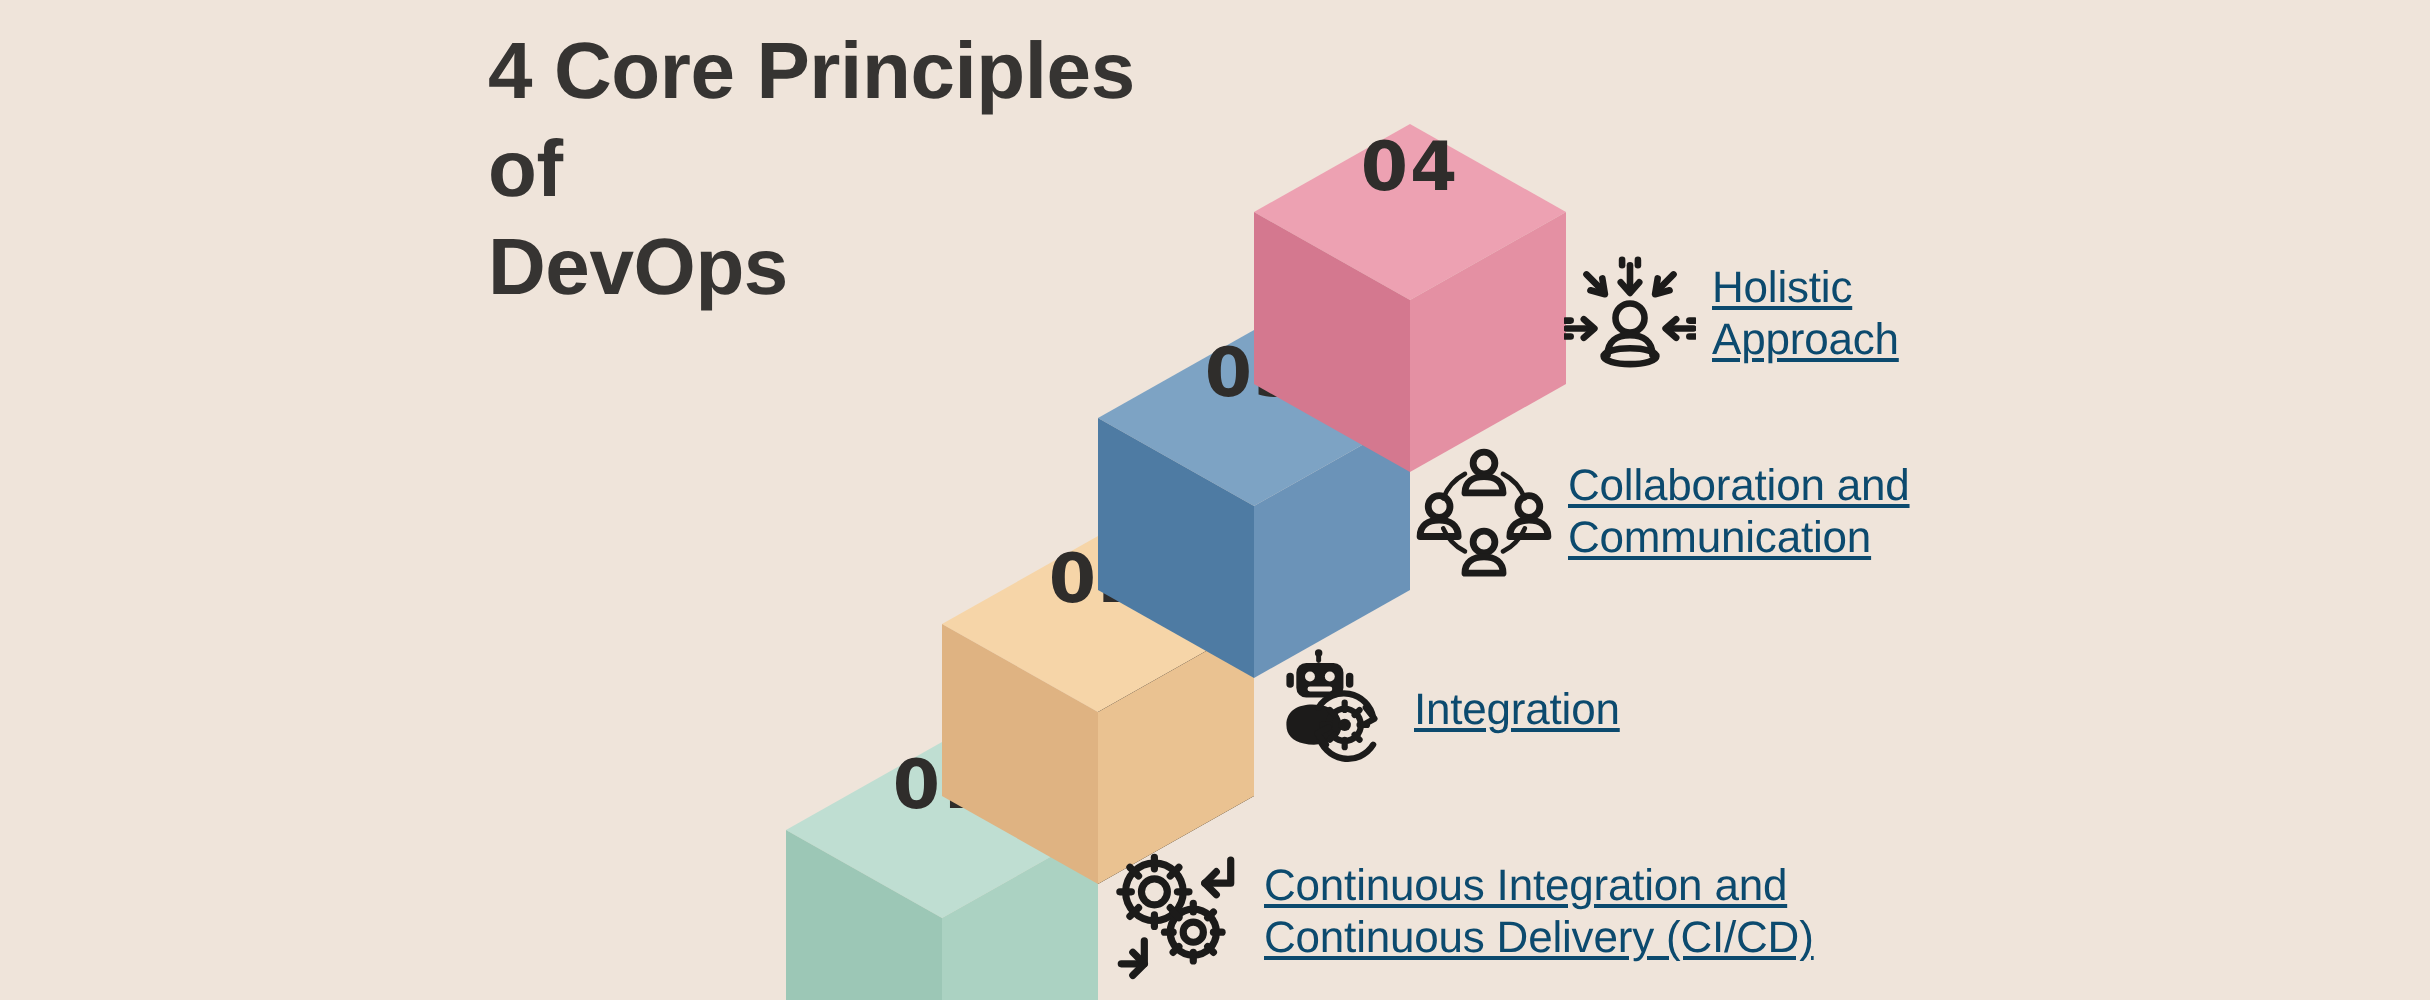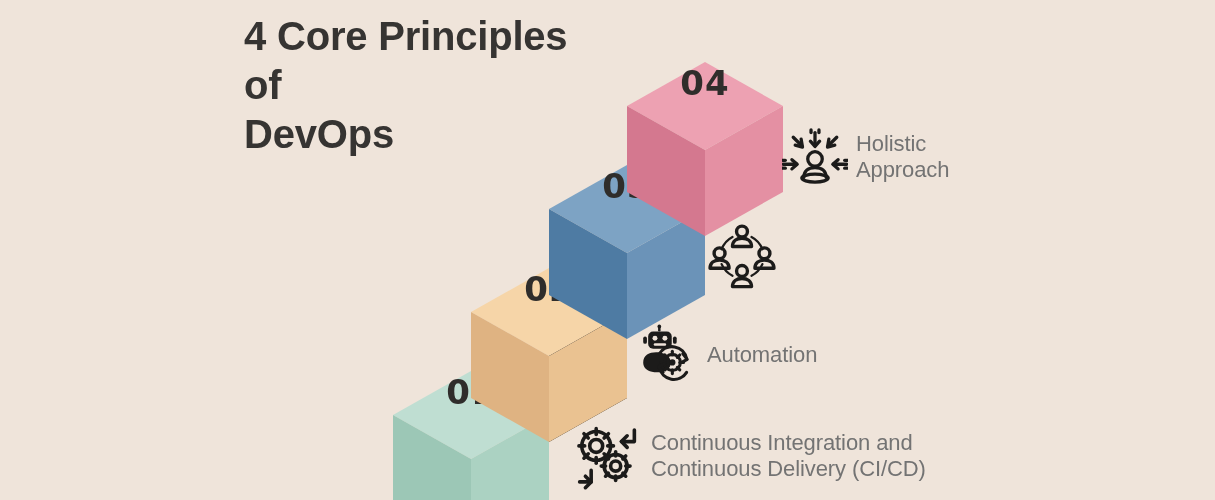--- a/index.html
+++ b/index.html
@@ -66,26 +66,27 @@
     gap: 8px;
   }
   .label-icon {
     flex: 0 0 auto;
     display: block;
     line-height: 0;
   }
   .label-text {
     font-size: 22px;
     line-height: 1.18;
-    color: #737373;
+    color: #0c4a6e;
     white-space: pre-line;
     letter-spacing: -0.1px;
-  }
-
-  #row-01 { left: 571px; top: 420px; }
+    text-decoration: underline;
+  }
+
+  #row-01 { left: 552px; top: 420px; }
   #row-02 { left: 637px; top: 324px; }
   #row-03 { left: 708px; top: 222px; }
   #row-04 { left: 782px; top: 126px; }
 
   .ico-stroke {
     fill: none;
     stroke: #1c1b1a;
     stroke-width: 5;
     stroke-linecap: round;
     stroke-linejoin: round;
@@ -222,21 +223,21 @@
         </g>
 
         <g class="ico-stroke" stroke-width="5">
           <path d="M36 48 A24 24 0 0 1 80 56"></path>
           <polyline points="74,48 81,57 72,62"></polyline>
           <path d="M80 78 A24 24 0 0 1 36 70"></path>
           <polyline points="42,78 35,69 44,64"></polyline>
         </g>
       </svg>
     </span>
-    <span class="label-text">Automation</span>
+    <span class="label-text">Integration</span>
   </div>
 
   <div class="label-row" id="row-03">
     <span class="label-icon">
       <svg width="68" height="68" viewBox="0 0 100 100" xmlns="http://www.w3.org/2000/svg">
 
         <g class="ico-stroke-thin">
           <path d="M36 22 A34 34 0 0 0 20 40"></path>
           <path d="M64 22 A34 34 0 0 1 80 40"></path>
           <path d="M20 62 A34 34 0 0 0 36 79"></path>
@@ -257,20 +258,22 @@
           <circle cx="83" cy="46" r="8"></circle>
           <path d="M69 68 C69 60 75 56 83 56 C91 56 97 60 97 68 Z"></path>
         </g>
 
         <g class="ico-stroke" stroke-width="4">
           <circle cx="50" cy="72" r="8"></circle>
           <path d="M36 95 C36 87 42 83 50 83 C58 83 64 87 64 95 Z"></path>
         </g>
       </svg>
     </span>
+    <span class="label-text">Collaboration and
+Communication</span>
   </div>
 
   <div class="label-row" id="row-04">
     <span class="label-icon">
       <svg width="66" height="62" viewBox="0 0 100 94" xmlns="http://www.w3.org/2000/svg">
 
         <g class="ico-stroke" stroke-width="4">
           <circle cx="50" cy="50" r="11"></circle>
           <path d="M33 78 C33 68 40 63 50 63 C60 63 67 68 67 78"></path>
           <ellipse cx="50" cy="79" rx="20" ry="6"></ellipse>

